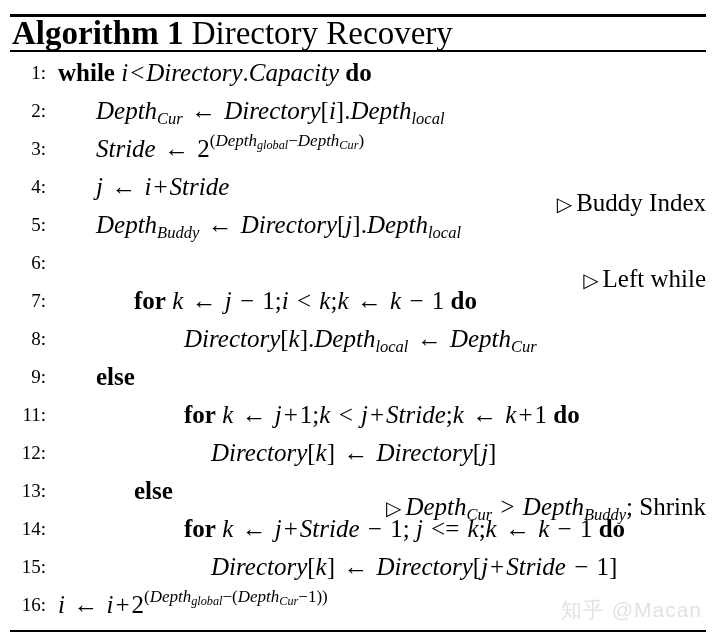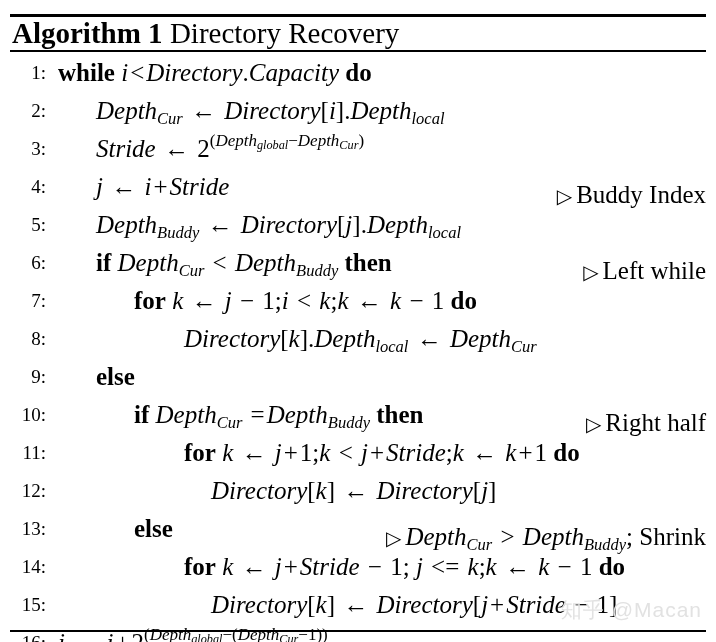--- a/index.html
+++ b/index.html
@@ -48,21 +48,21 @@
     top: 630px;
     height: 2px;
     background: #000;
   }
 
   
   .caption {
     position: absolute;
     left: 12px;
     top: 17px;
-    font-size: 29px;
+    font-size: 33px;
     line-height: 32px;
     white-space: nowrap;
     text-align: center;
   }
   .caption .alg-label {
     font-weight: bold;
   }
   .caption .alg-title {
     font-weight: normal;
   }
@@ -90,21 +90,21 @@
   }
   .code {
     position: absolute;
     top: 0;
     font-size: 25px;
     line-height: 38px;
   }
   .comment {
     position: absolute;
     right: 10px;
-    top: 8px;
+    top: 16px;
     font-size: 25px;
     line-height: 38px;
     white-space: nowrap;
   }
 
   
   .ind0 { left: 58px; text-align: right; }
   .ind1 { left: 96px; }
   .ind2 { left: 134px; }
   .ind3 { left: 172px; margin-left: 12px; }
@@ -185,44 +185,38 @@
       <span class="comment"><span class="tri">▷</span><span class="rm">Buddy Index</span></span>
     </div>
 
     <div class="line">
       <span class="lineno">5:</span>
       <span class="code ind1"><span class="id">Depth</span><sub>Buddy</sub> <span class="op">←</span> <span class="id">Directory</span><span class="rm">[</span><span class="id">j</span><span class="rm">]</span><span class="rm">.</span><span class="id">Depth</span><sub>local</sub></span>
     </div>
 
     <div class="line">
       <span class="lineno">6:</span>
-      <span class="code ind1"><span class="kw">if</span> <span class="id">Depth</span><sub>Cur</sub> <span class="op">&lt;</span> <span class="id">Depth</span><sub>Buddy</sub> <span class="kw">then</span></span>
       <span class="comment"><span class="tri">▷</span><span class="rm">Left while</span></span>
     </div>
 
     <div class="line">
       <span class="lineno">7:</span>
       <span class="code ind2"><span class="kw">for</span> <span class="id">k</span> <span class="op">←</span> <span class="id">j</span> <span class="op">−</span> <span class="rm">1</span><span class="rm">;</span><span class="id">i</span> <span class="op">&lt;</span> <span class="id">k</span><span class="rm">;</span><span class="id">k</span> <span class="op">←</span> <span class="id">k</span> <span class="op">−</span> <span class="rm">1</span> <span class="kw">do</span></span>
     </div>
 
     <div class="line">
       <span class="lineno">8:</span>
       <span class="code ind3"><span class="id">Directory</span><span class="rm">[</span><span class="id">k</span><span class="rm">]</span><span class="rm">.</span><span class="id">Depth</span><sub>local</sub> <span class="op">←</span> <span class="id">Depth</span><sub>Cur</sub></span>
     </div>
 
     <div class="line">
       <span class="lineno">9:</span>
       <span class="code ind1"><span class="kw">else</span></span>
     </div>
 
-    <div class="line">
-      <span class="lineno">10:</span>
-      <span class="code ind2"><span class="kw">if</span> <span class="id">Depth</span><sub>Cur</sub> <span class="op">=</span><span class="id">Depth</span><sub>Buddy</sub> <span class="kw">then</span></span>
-      <span class="comment"><span class="tri">▷</span><span class="rm">Right half</span></span>
-    </div>
 
     <div class="line">
       <span class="lineno">11:</span>
       <span class="code ind3"><span class="kw">for</span> <span class="id">k</span> <span class="op">←</span> <span class="id">j</span><span class="op">+</span><span class="rm">1</span><span class="rm">;</span><span class="id">k</span> <span class="op">&lt;</span> <span class="id">j</span><span class="op">+</span><span class="id">Stride</span><span class="rm">;</span><span class="id">k</span> <span class="op">←</span> <span class="id">k</span><span class="op">+</span><span class="rm">1</span> <span class="kw">do</span></span>
     </div>
 
     <div class="line">
       <span class="lineno">12:</span>
       <span class="code ind4"><span class="id">Directory</span><span class="rm">[</span><span class="id">k</span><span class="rm">]</span> <span class="op">←</span> <span class="id">Directory</span><span class="rm">[</span><span class="id">j</span><span class="rm">]</span></span>
     </div>

